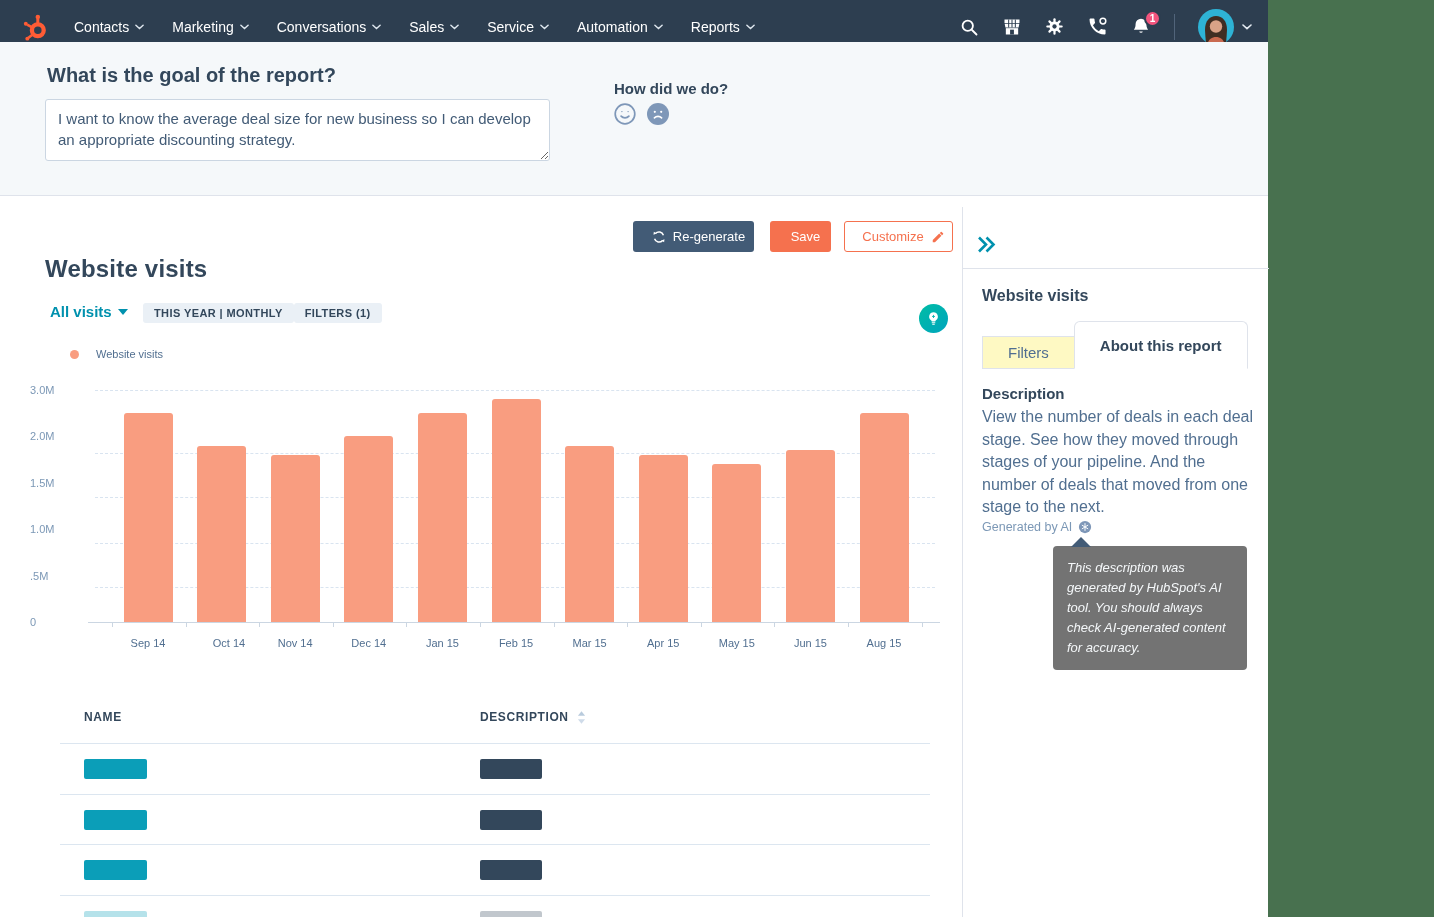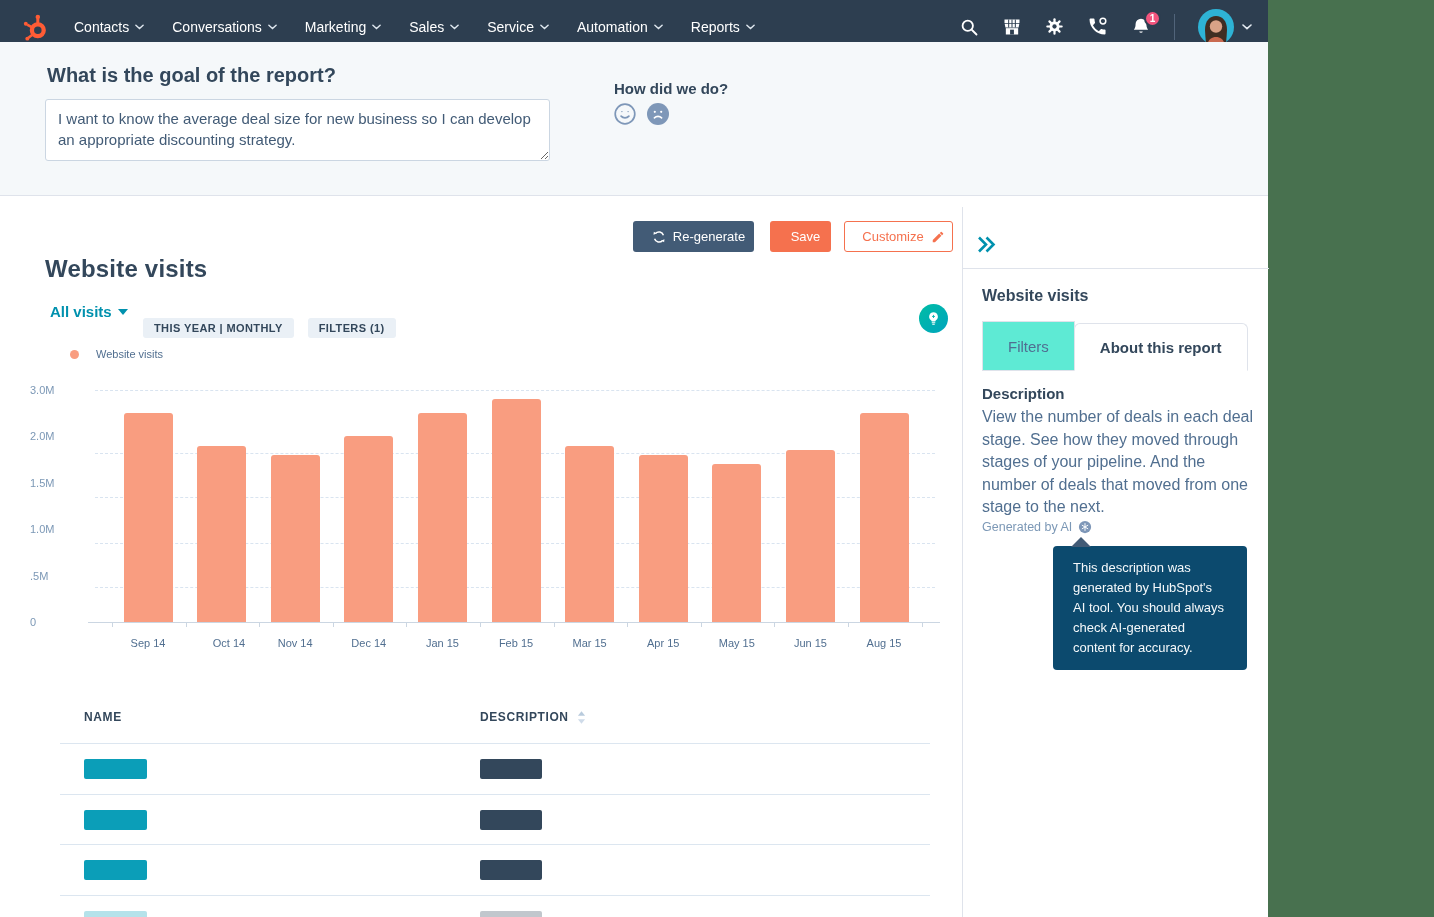--- a/index.html
+++ b/index.html
@@ -30,21 +30,21 @@
 
   
   .btn { position:absolute; top:221px; height:31px; border-radius:3px; font-size:13px; display:flex; align-items:center; justify-content:center; gap:7px; cursor:pointer; border:none; font-family:"Liberation Sans", sans-serif;padding-left:10px; }
   .btn-regenerate { left:633px; width:121px; background:#425b76; color:#fff; }
   .btn-save { left:770px; width:61px; background:#f5714e; color:#fff; }
   .btn-customize { left:844px; width:109px; background:#fff; border:1px solid #f5714e; color:#f5714e; }
 
   
   .report-title { position:absolute; left:45px; top:255px; font-size:24px; font-weight:600; color:#33475b; letter-spacing:.2px; }
   .breakdown { position:absolute; left:50px; top:303px; font-size:15px; font-weight:700; color:#0091ae; display:flex; align-items:center; gap:6px; cursor:pointer; }
-  .badges { position:absolute; left:143px; top:318px; display:flex; gap:14px; }
+  .badges { position:absolute; left:143px; top:303px; display:flex; }
   .badge { background:#eaf0f6; color:#33475b; font-size:11px; font-weight:700; letter-spacing:.4px; padding:4px 11px; border-radius:3px; white-space:nowrap; cursor:pointer; }
   .bulb-btn { position:absolute; left:919px; top:304px; width:29px; height:29px; border-radius:50%; background:linear-gradient(135deg,#00bda5,#00a4bd); display:flex; align-items:center; justify-content:center; cursor:pointer; }
 
   
   .legend { position:absolute; left:70px; top:348px; display:flex; align-items:center; gap:17px; cursor:pointer; }
   .legend-dot { width:9px; height:9px; border-radius:50%; }
   .legend-label { font-size:11px; color:#516f90; }
   .y-axis { position:absolute; left:0; top:0; }
   .ytick { position:absolute; left:30px; width:58px; font-size:11px; line-height:16px; color:#7c98b6; }
   .chart-plot { position:absolute; left:95px; top:390px; width:840px; height:232px; }
@@ -65,27 +65,27 @@
   .ph-name { left:24px; width:63px; background:#0b9eb8; }
   .ph-desc { left:420px; width:62px; background:#33475b; }
   .trow.faded .ph { opacity:.3; }
 
   
   .sidebar { position:absolute; left:962px; top:207px; width:306px; height:710px; background:#fff; border-left:1px solid #dfe3eb; }
   .collapse-btn { position:absolute; left:13px; top:28px; cursor:pointer; }
   .sidebar-divider { position:absolute; left:0; top:61px; width:306px; height:1px; background:#dfe3eb; }
   .sidebar-title { position:absolute; left:19px; top:80px; font-size:16px; font-weight:600; color:#33475b; }
   .sidebar-tabs { position:absolute; left:19px; top:114px; display:flex; align-items:flex-end; }
-  .tab { height:50px; padding:0 25px; display:flex; align-items:center; background:#5eead4; border:1px solid #dfe3eb; color:#506e91; font-size:15px; cursor:pointer; }
+  .tab { height:33px; padding:0 25px; display:flex; align-items:center; background:#fef9c3; border:1px solid #dfe3eb; color:#506e91; font-size:15px; cursor:pointer; }
   .tab + .tab { margin-left:-1px; }
   .tab.active { background:#fff; height:48px; border-bottom:1px solid #fff; border-radius:6px 6px 0 0; font-weight:700; color:#33475b; }
   .desc-heading { position:absolute; left:19px; top:178px; font-size:15px; font-weight:700; color:#33475b; }
   .desc-text { position:absolute; left:19px; top:199px; width:278px; font-size:16px; line-height:22.5px; color:#516f90; }
   .generated-row { position:absolute; left:19px; top:313px; display:flex; align-items:center; gap:6px; font-size:12.5px; color:#7c98b6; }
-  .ai-tooltip { position:absolute; left:90px; top:339px; width:194px; background:#0c4a6e; border-radius:4px; padding:12px 20px; color:#f5f8fa; font-size:13px; line-height:20px; }
+  .ai-tooltip { position:absolute; left:90px; top:339px; width:194px; background:#737373; border-radius:4px; padding:12px 14px; color:#f5f8fa; font-size:13px; line-height:20px;font-style:italic; }
   .ai-tooltip::before { content:''; position:absolute; top:-9px; left:18px; border-left:10px solid transparent; border-right:10px solid transparent; border-bottom:10px solid #425b76; }
 </style>
 </head>
 <body>
 
 <div class="backdrop"></div>
 
 <div class="app">
 
   <div class="topnav">
@@ -102,27 +102,27 @@
     </span>
 
     <div class="nav-items">
         <div class="nav-item">
           <span>Contacts</span>
           <svg viewBox="0 0 10 6" width="9" height="6">
             <path d="M1 1l4 3.6L9 1" stroke="#dfe7ef" stroke-width="1.6" fill="none" stroke-linecap="round"></path>
           </svg>
         </div>
         <div class="nav-item">
+          <span>Marketing</span>
+          <svg viewBox="0 0 10 6" width="9" height="6">
+            <path d="M1 1l4 3.6L9 1" stroke="#dfe7ef" stroke-width="1.6" fill="none" stroke-linecap="round"></path>
+          </svg>
+        </div>
+        <div class="nav-item">
           <span>Conversations</span>
-          <svg viewBox="0 0 10 6" width="9" height="6">
-            <path d="M1 1l4 3.6L9 1" stroke="#dfe7ef" stroke-width="1.6" fill="none" stroke-linecap="round"></path>
-          </svg>
-        </div>
-        <div class="nav-item">
-          <span>Marketing</span>
           <svg viewBox="0 0 10 6" width="9" height="6">
             <path d="M1 1l4 3.6L9 1" stroke="#dfe7ef" stroke-width="1.6" fill="none" stroke-linecap="round"></path>
           </svg>
         </div>
         <div class="nav-item">
           <span>Sales</span>
           <svg viewBox="0 0 10 6" width="9" height="6">
             <path d="M1 1l4 3.6L9 1" stroke="#dfe7ef" stroke-width="1.6" fill="none" stroke-linecap="round"></path>
           </svg>
         </div>

